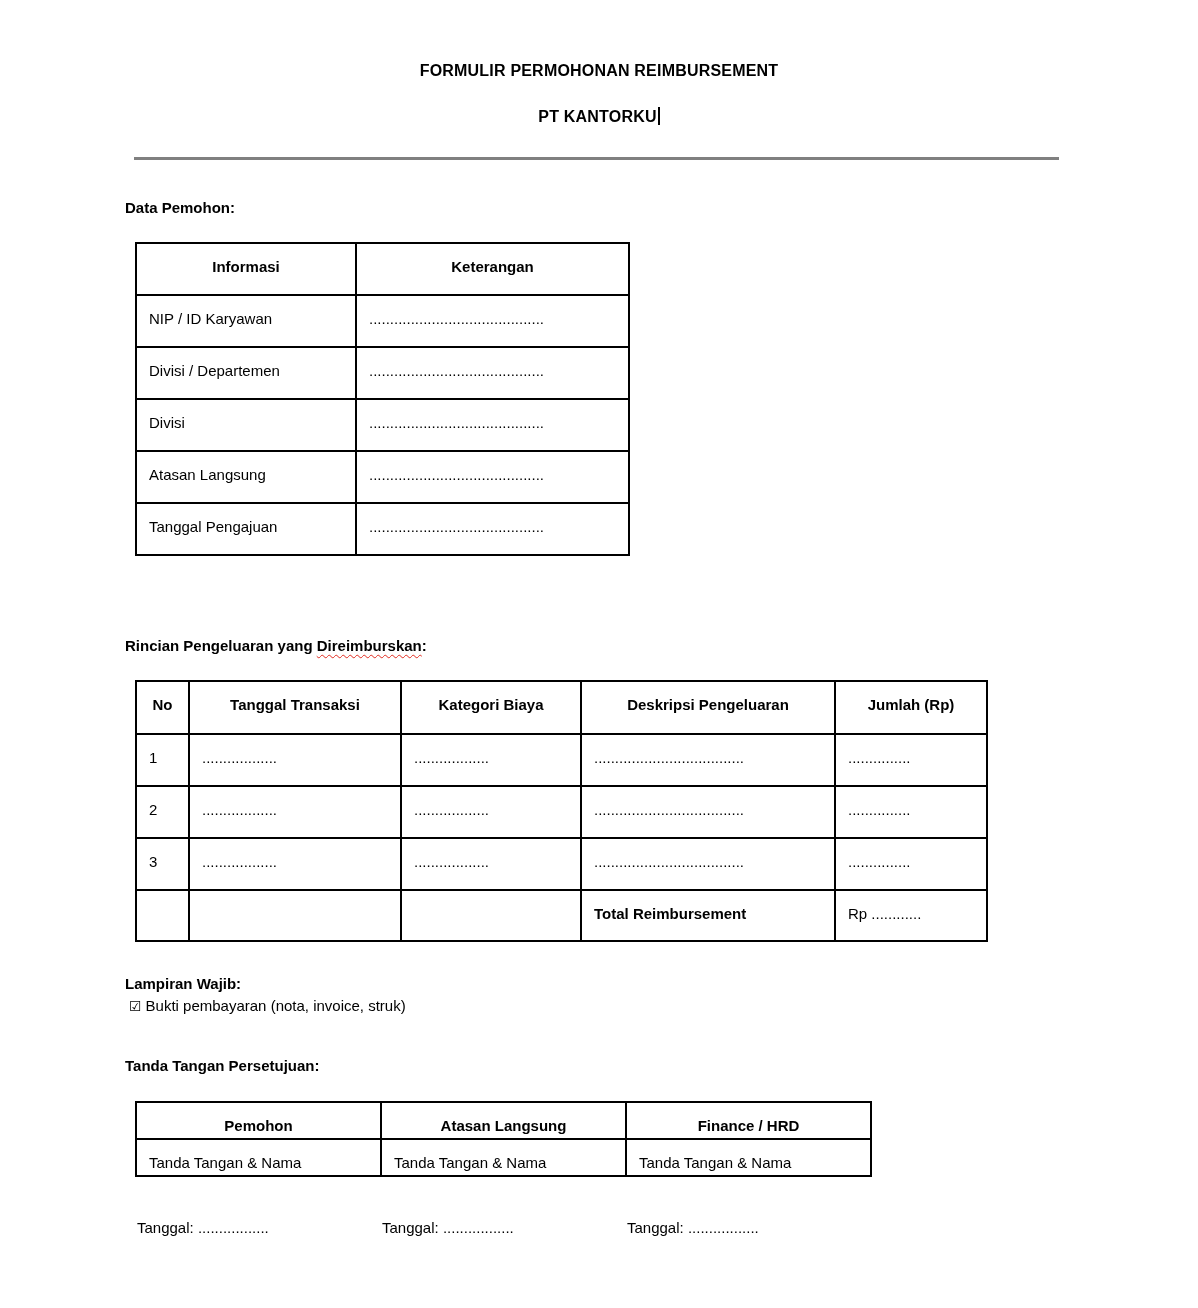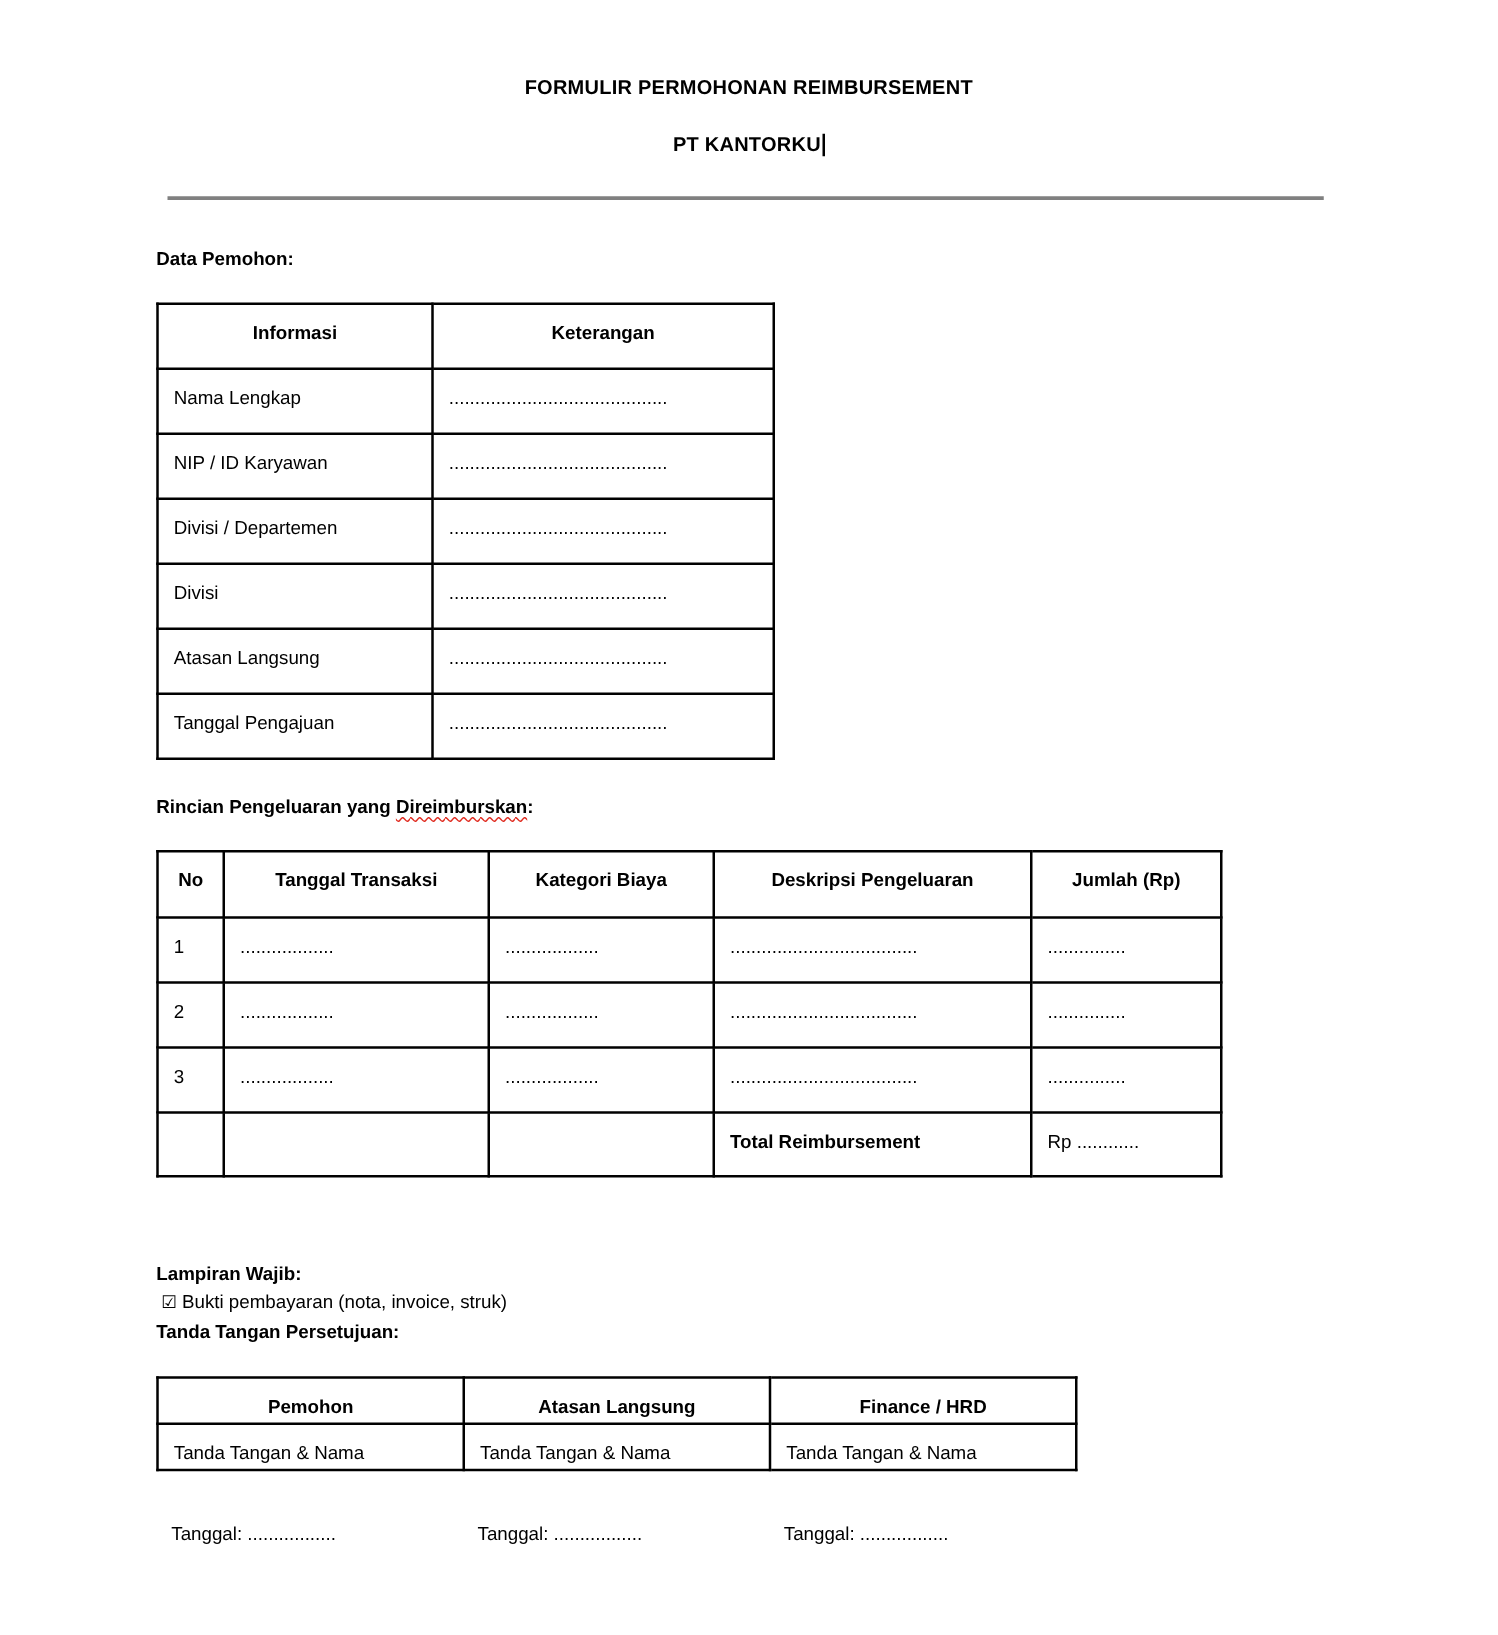--- a/index.html
+++ b/index.html
@@ -31,21 +31,21 @@
     font-weight: 700; font-size: 15px; line-height: 19px;
   }
   #heading-data-pemohon { top: 198px; }
   #heading-rincian { top: 636px; }
   #heading-ttd { top: 1056px; }
   .misspelled {
     text-decoration: underline wavy #e02b20 1px;
     text-underline-offset: 3px;
   }
   table {
-    position: absolute; left: 125px;
+    position: absolute; left: 135px;
     border-collapse: collapse; table-layout: fixed;
   }
   th, td {
     border: 2px solid #000;
     vertical-align: top;
     padding: 13px 12px 0 12px;
     font-size: 15px; line-height: 20px;
     overflow: hidden; white-space: nowrap;
   }
   th { font-weight: 700; text-align: center; }
@@ -54,21 +54,21 @@
   #applicant-table tr { height: 52px; }
   #expense-table { top: 680px; width: 851px; }
   #expense-table tr { height: 52px; }
   #expense-table tr.header-row { height: 53px; }
   #expense-table tr.total-row { height: 51px; }
   .total-label { font-weight: 700; }
   #approval-table { top: 1101px; width: 735px; }
   #approval-table tr { height: 37px; }
   .attachments {
     position: absolute; left: 125px; top: 973px;
-    font-size: 15px; line-height: 21.5px; margin-top: 36px;
+    font-size: 15px; line-height: 21.5px;
   }
   .attachments .att-heading { font-weight: 700; }
   .att-item { padding-left: 4px; }
   .checkbox-glyph { font-size: 14px; margin-right: 4px; }
   .date-row {
     position: absolute; left: 125px; top: 1218px;
     display: flex; width: 735px;
   }
   .date-cell { width: 245px; padding-left: 12px; font-size: 15px; line-height: 20px; }
 </style>
@@ -91,24 +91,20 @@
 
   <table id="applicant-table">
     <colgroup>
         <col style="width:220px">
         <col style="width:273px">
       </colgroup>
     <tbody>
         <tr>
       <th>Informasi</th>
       <th>Keterangan</th>
-    </tr>
-    <tr>
-      <td>Nama Lengkap</td>
-      <td>..........................................</td>
     </tr>
     <tr>
       <td>NIP / ID Karyawan</td>
       <td>..........................................</td>
     </tr>
     <tr>
       <td>Divisi / Departemen</td>
       <td>..........................................</td>
     </tr>
     <tr>

